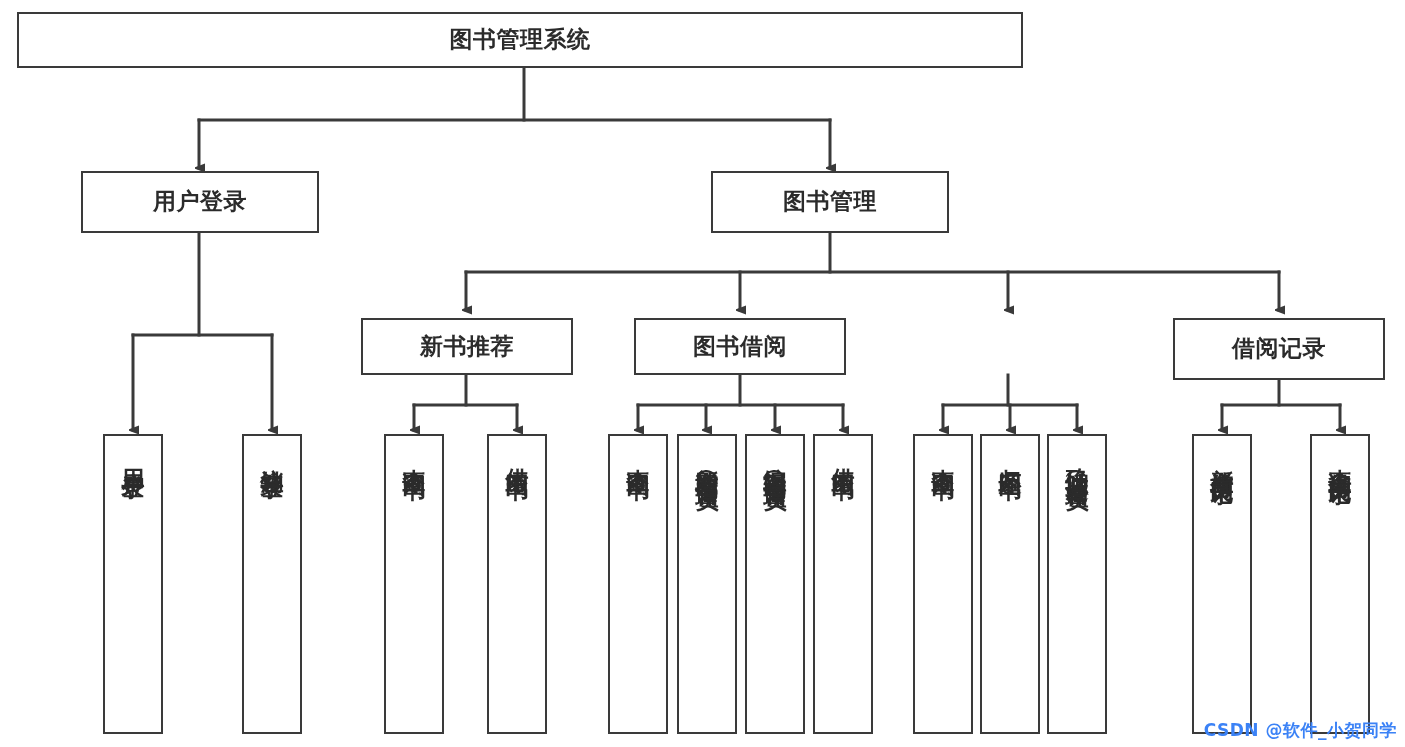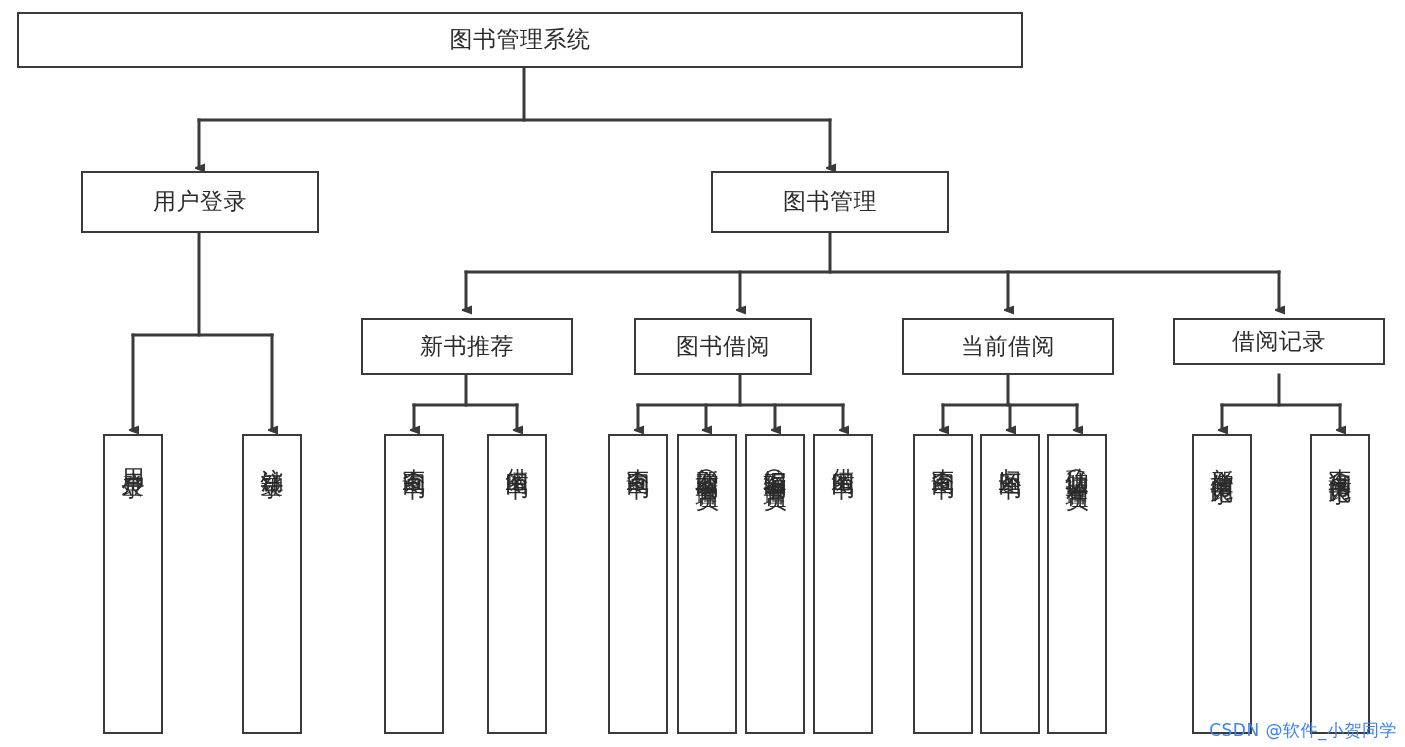--- a/index.html
+++ b/index.html
@@ -10,20 +10,21 @@
   }
   body {
     font-family: "DejaVu Sans", "Liberation Sans", sans-serif;
   }
   #diagram-root {
     position: relative;
     width: 1405px;
     height: 747px;
     background: #ffffff;
     overflow: hidden;
+    font-weight: bold;
   }
   #edge-layer {
     position: absolute;
     left: 0;
     top: 0;
     width: 1405px;
     height: 747px;
     pointer-events: none;
   }
   .node {
@@ -136,27 +137,24 @@
   <div class="node h" style="left:81px; top:171px; width:238px; height:62px;">
     <span class="node-label">用户登录</span>
   </div>
   <div class="node h" style="left:711px; top:171px; width:238px; height:62px;align-items:center;">
     <span class="node-label">图书管理</span>
   </div>
 
   <div class="node h" style="left:361px; top:318px; width:212px; height:57px;">
     <span class="node-label">新书推荐</span>
   </div>
-  <div class="node h" style="left:634px; top:318px; width:178px; height:57px;">
+  <div class="node h" style="left:634px; top:318px; width:212px; height:57px;">
     <span class="node-label">图书借阅</span>
   </div>
-  <div class="node h" style="left:902px; top:318px; width:212px; height:57px;">
-    <span class="node-label">当前借阅</span>
-  </div>
-  <div class="node h" style="left:1173px; top:318px; width:212px; height:47px;">
+  <div class="node h" style="left:1173px; top:318px; width:212px; height:62px;">
     <span class="node-label">借阅记录</span>
   </div>
 
   <div class="node v" style="left:103px; top:434px; width:60px; height:300px;">
     <span class="node-label">用户登录</span>
   </div>
   <div class="node v" style="left:242px; top:434px; width:60px; height:300px;">
     <span class="node-label">注销登录</span>
   </div>
 

